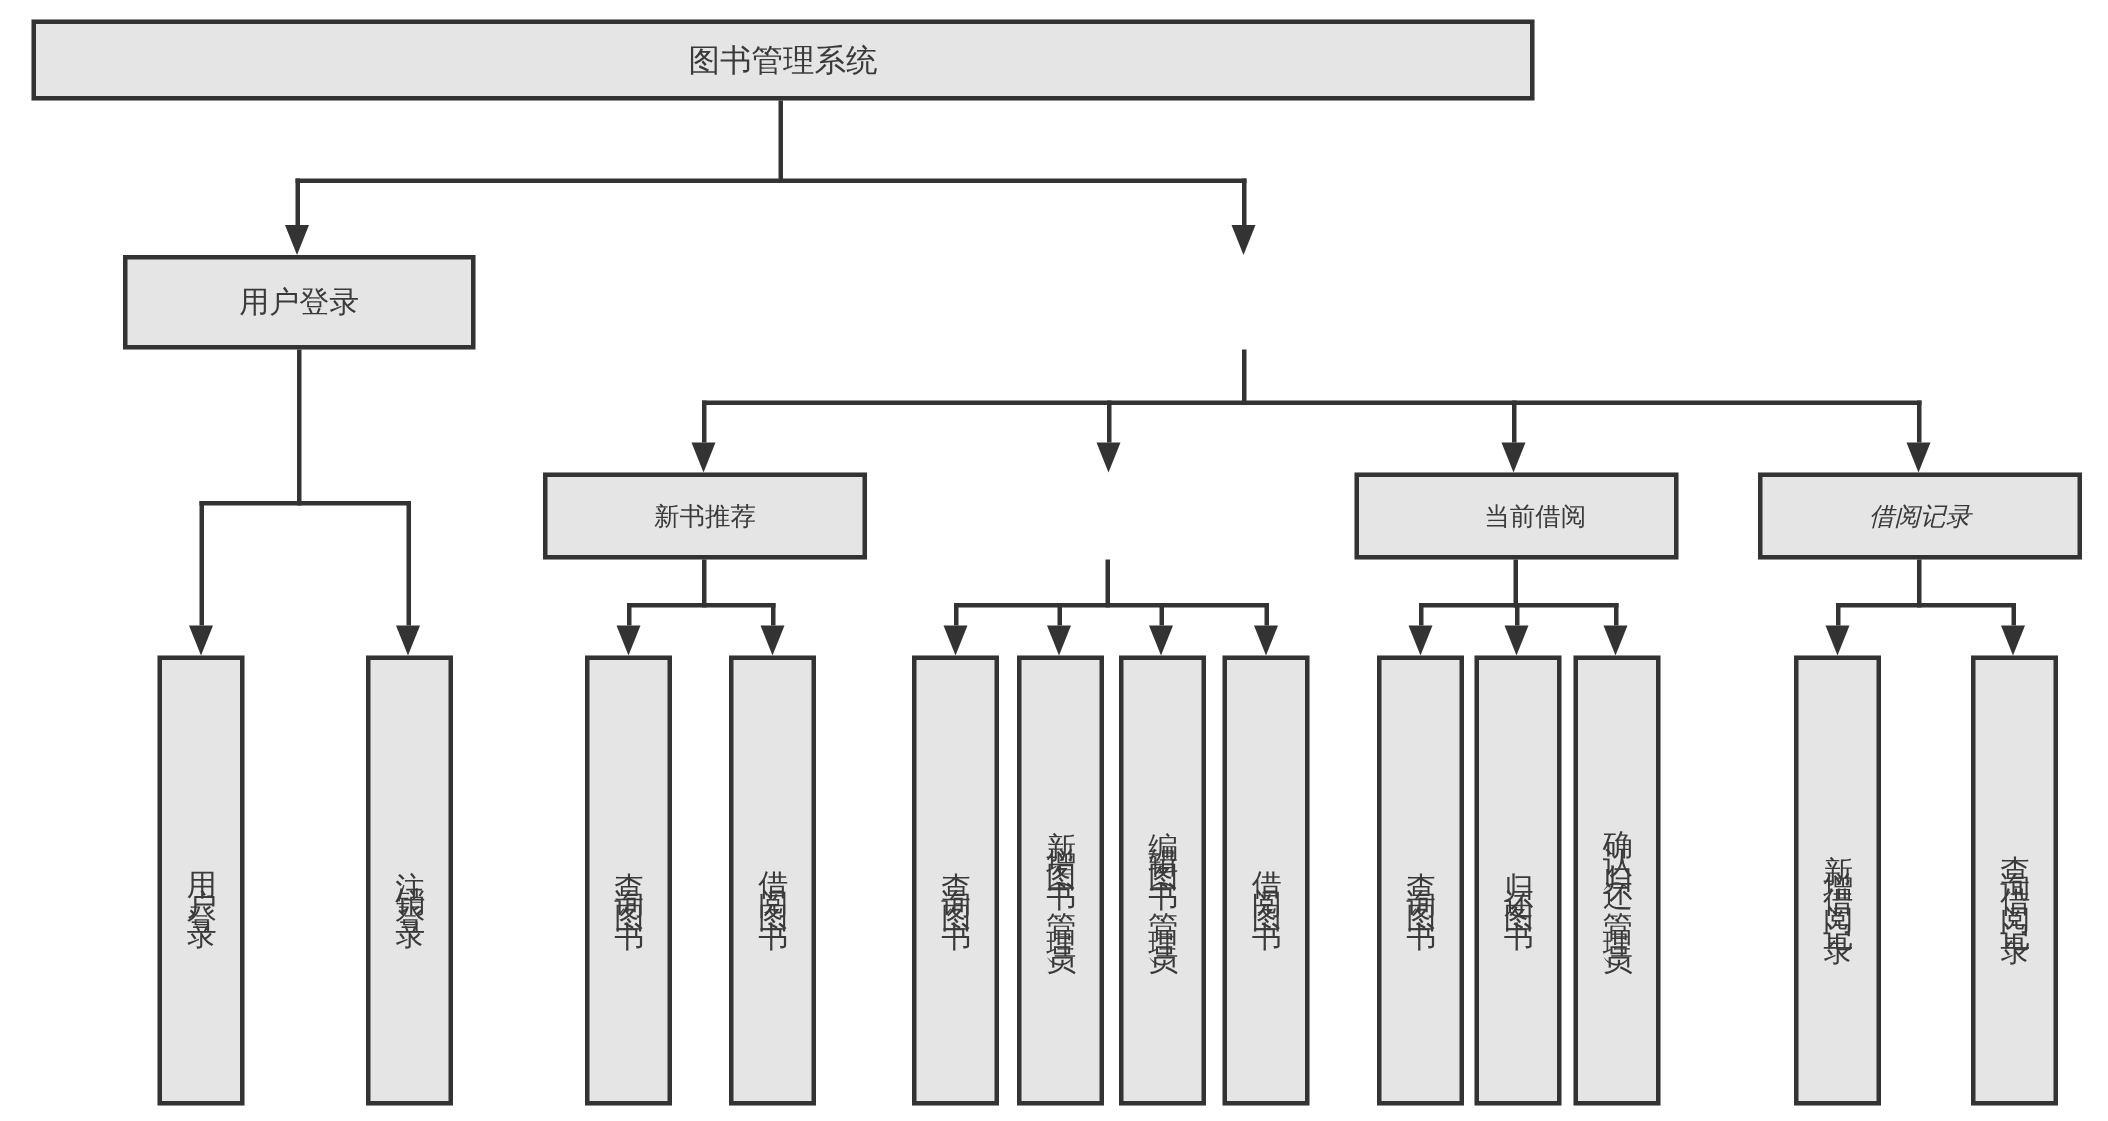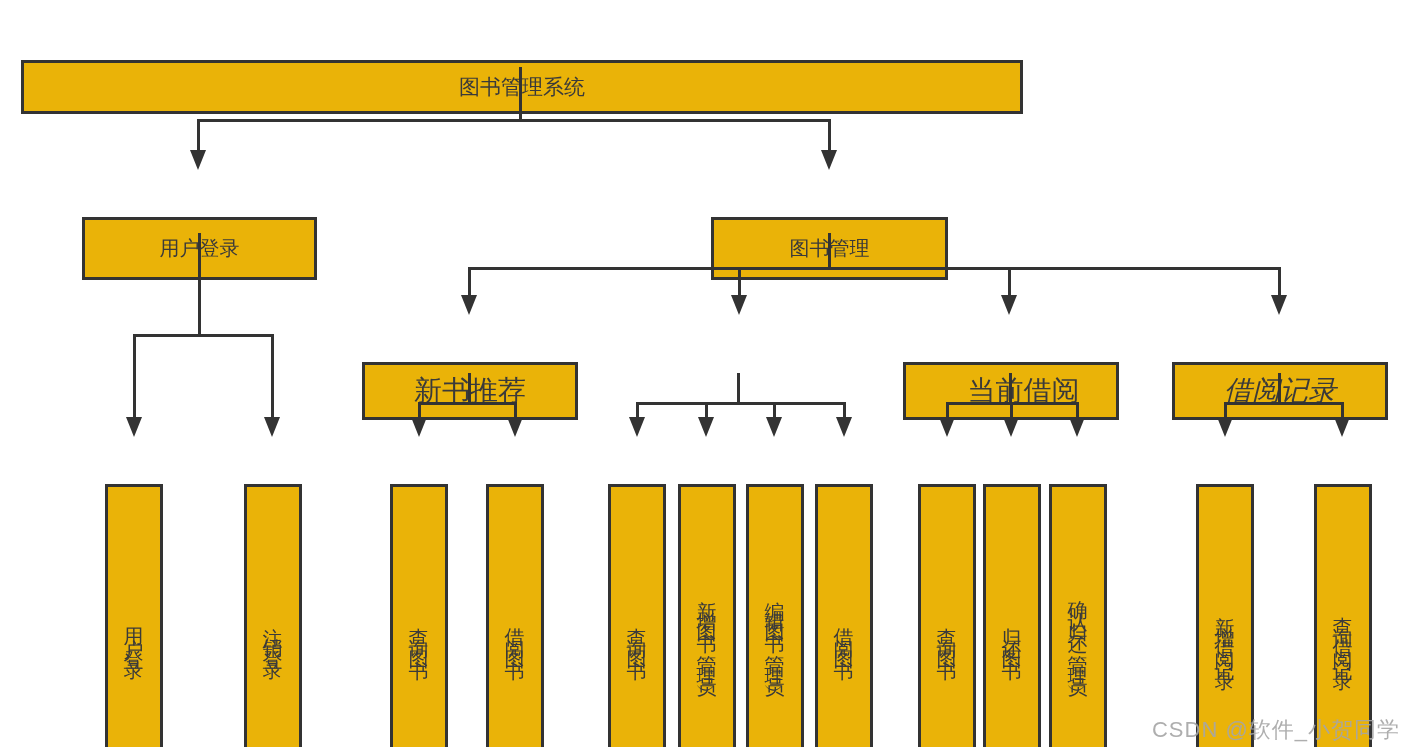--- a/index.html
+++ b/index.html
@@ -2,28 +2,27 @@
 <html><head>
 <meta charset="utf-8">
 <style>
   html,body{margin:0;padding:0;background:#ffffff;}
   .stage{
     position:relative;width:1405px;height:747px;background:#ffffff;overflow:hidden;
     font-family:"Liberation Sans", sans-serif;
     --line:#333333;--text:#3a3a3a;--wm:#a6a6a6;
   }
   .box{
-    position:absolute;background:#eab308;border:3px solid var(--line);
+    position:absolute;background:#e5e5e5;border:3px solid var(--line);
     box-sizing:border-box;display:flex;align-items:center;justify-content:center;
     color:var(--text);
-    margin-top:47px;
   }
   .root{left:21px;top:13px;width:1002px;height:54px;font-size:21px;}
   .l2{top:170px;height:63px;font-size:20px;}
-  .l3{top:315px;height:58px;width:216px;font-size:28px;}
+  .l3{top:315px;height:58px;width:216px;font-size:17px;}
   .leaf{top:437px;height:300px;width:58px;font-size:20px;}
   .vtext{
     writing-mode:vertical-lr;text-orientation:mixed;
     line-height:1;letter-spacing:11px;white-space:nowrap;
   }
   .vline{position:absolute;width:3px;background:var(--line);}
   .hline{position:absolute;height:3px;background:var(--line);}
   .arrow{
     position:absolute;width:0;height:0;
     border-left:8px solid transparent;border-right:8px solid transparent;
@@ -39,23 +38,20 @@
 <body>
 
 <div class="stage" style="--line: #333333; --text: #3a3a3a; --wm: #a6a6a6; background: rgb(255, 255, 255);">
 
   <div class="box root">
     <span class="lbl">图书管理系统</span>
   </div>
 
   <div class="box l2" style="left:82px;width:235px;">
     <span class="lbl">用户登录</span>
-  </div>
-  <div class="box l2" style="left:711px;width:237px;">
-    <span class="lbl">图书管理</span>
   </div>
 
   <div class="box l3" style="left:362px;">
     <span class="lbl">新书推荐</span>
   </div>
   <div class="box l3" style="left:903px;padding-left:25px;">
     <span class="lbl">当前借阅</span>
   </div>
   <div class="box l3" style="left:1172px;font-style:italic;">
     <span class="lbl">借阅记录</span>
@@ -157,15 +153,14 @@
   <div class="vline" style="left:1076px;top:402px;height:15px;"></div>
   <div class="arrow" style="left:1069px;top:417px;"></div>
 
   <div class="vline" style="left:1278px;top:373px;height:32px;"></div>
   <div class="hline" style="left:1224px;top:402px;width:120px;"></div>
   <div class="vline" style="left:1224px;top:402px;height:15px;"></div>
   <div class="arrow" style="left:1217px;top:417px;"></div>
   <div class="vline" style="left:1341px;top:402px;height:15px;"></div>
   <div class="arrow" style="left:1334px;top:417px;"></div>
 
-  <div class="watermark">CSDN @软件_小贺同学</div>
 
 </div>
 
 </body></html>

